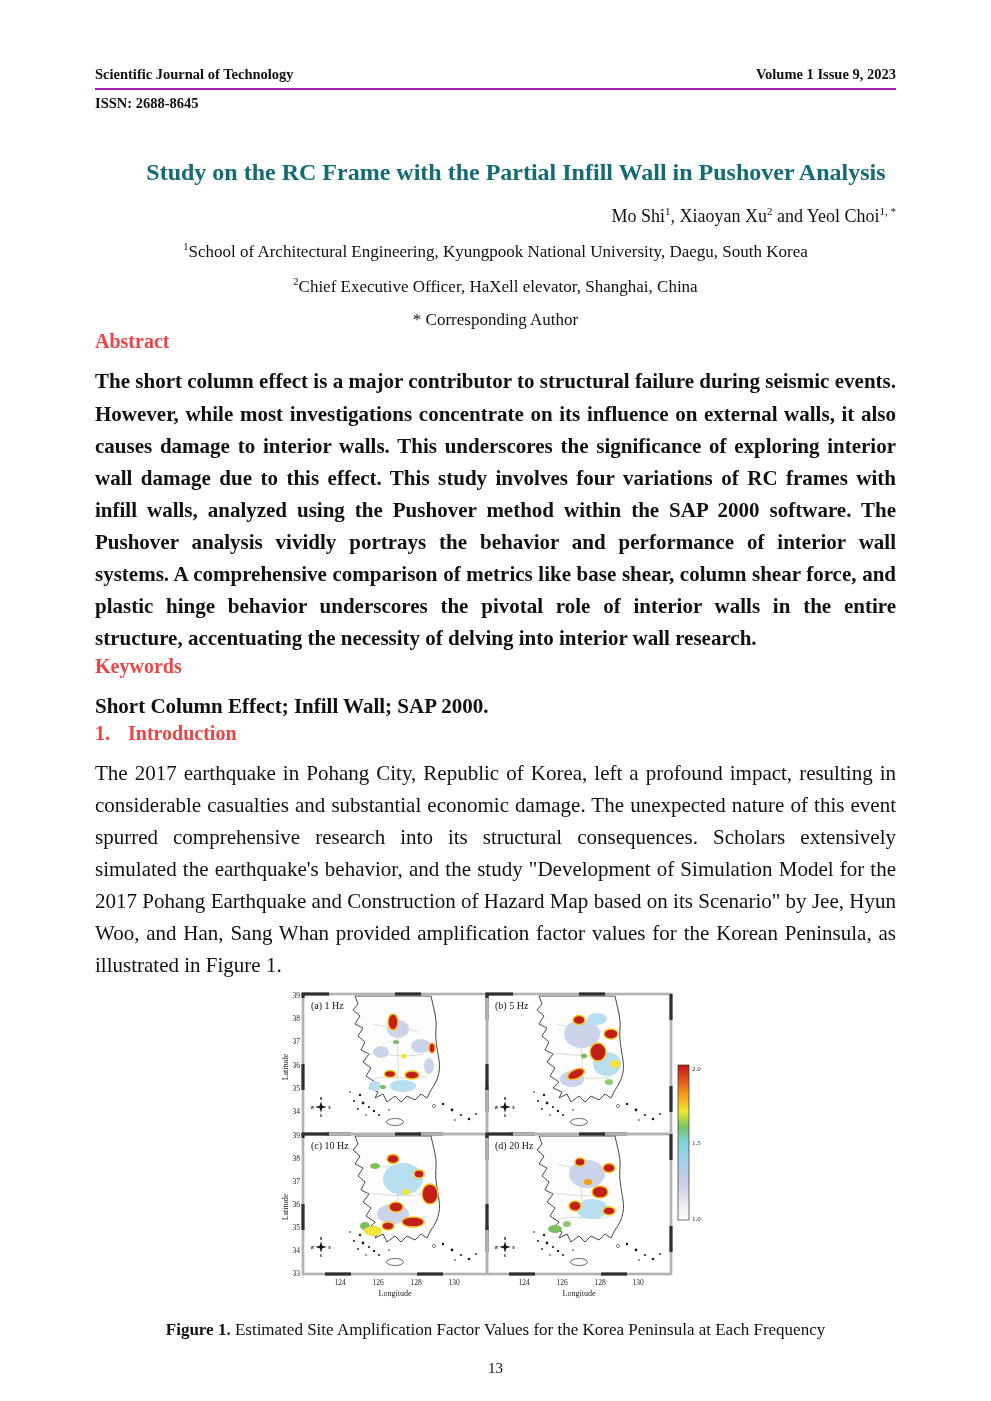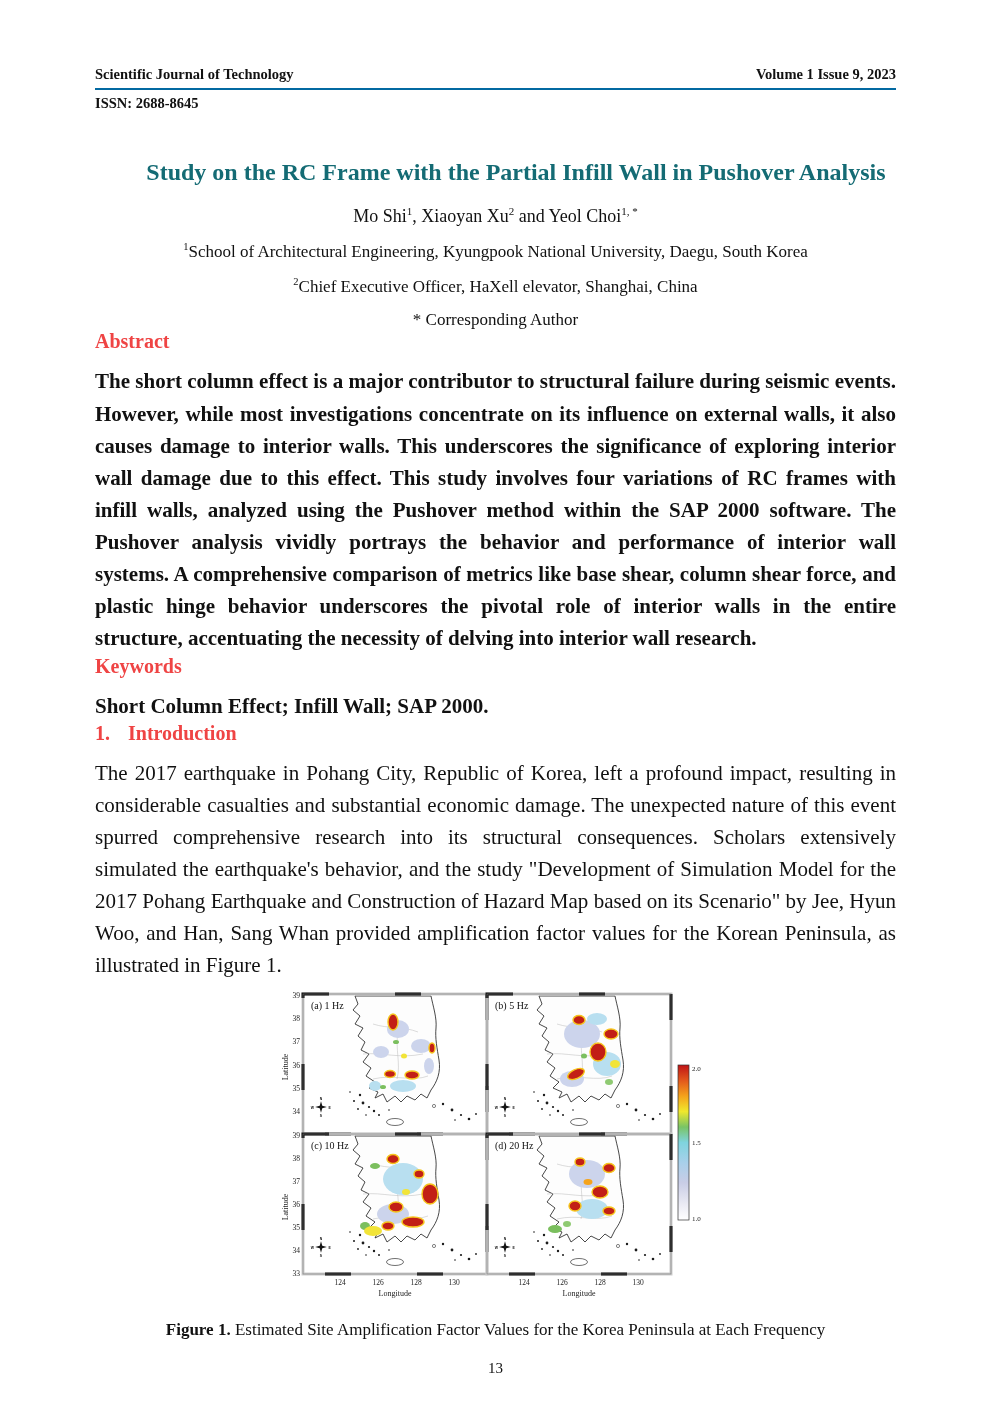--- a/index.html
+++ b/index.html
@@ -11,33 +11,33 @@
     background:#ffffff;
     font-family:"Liberation Serif","DejaVu Serif",serif;
     color:#111;
     padding:66px 95px 0 95px;
     overflow:hidden;
   }
   
   .hdr-row {
     display:flex; justify-content:space-between; align-items:flex-end;
     font-size:14.5px; font-weight:bold;
-    border-bottom:2px solid #0369a1;
+    border-bottom:2px solid #a21caf;
     padding-bottom:5px;
   }
   .issn { font-size:14.5px; font-weight:bold; margin-top:5px; }
   
   .title {
     margin:44px auto 8px auto;
     text-align:right;
     font-size:24px; font-weight:bold; line-height:1.38;
     color:#146b74;
     max-width:780px;
   }
-  .authors { text-align:center; margin-top:16px; font-size:18px; }
+  .authors { text-align:right; margin-top:16px; font-size:18px; }
   .authors sup { font-size:11px; }
   .affil { text-align:center; margin-top:14px; font-size:17px; }
   .affil sup { font-size:10.5px; }
   .corresponding { text-align:center; margin-top:14px; font-size:17px; }
   
   .sec-h {
     font-size:20px; font-weight:bold; color:#ef4444;
   }
   .sec-h .num { margin-right:18px; }
   .body-p {

